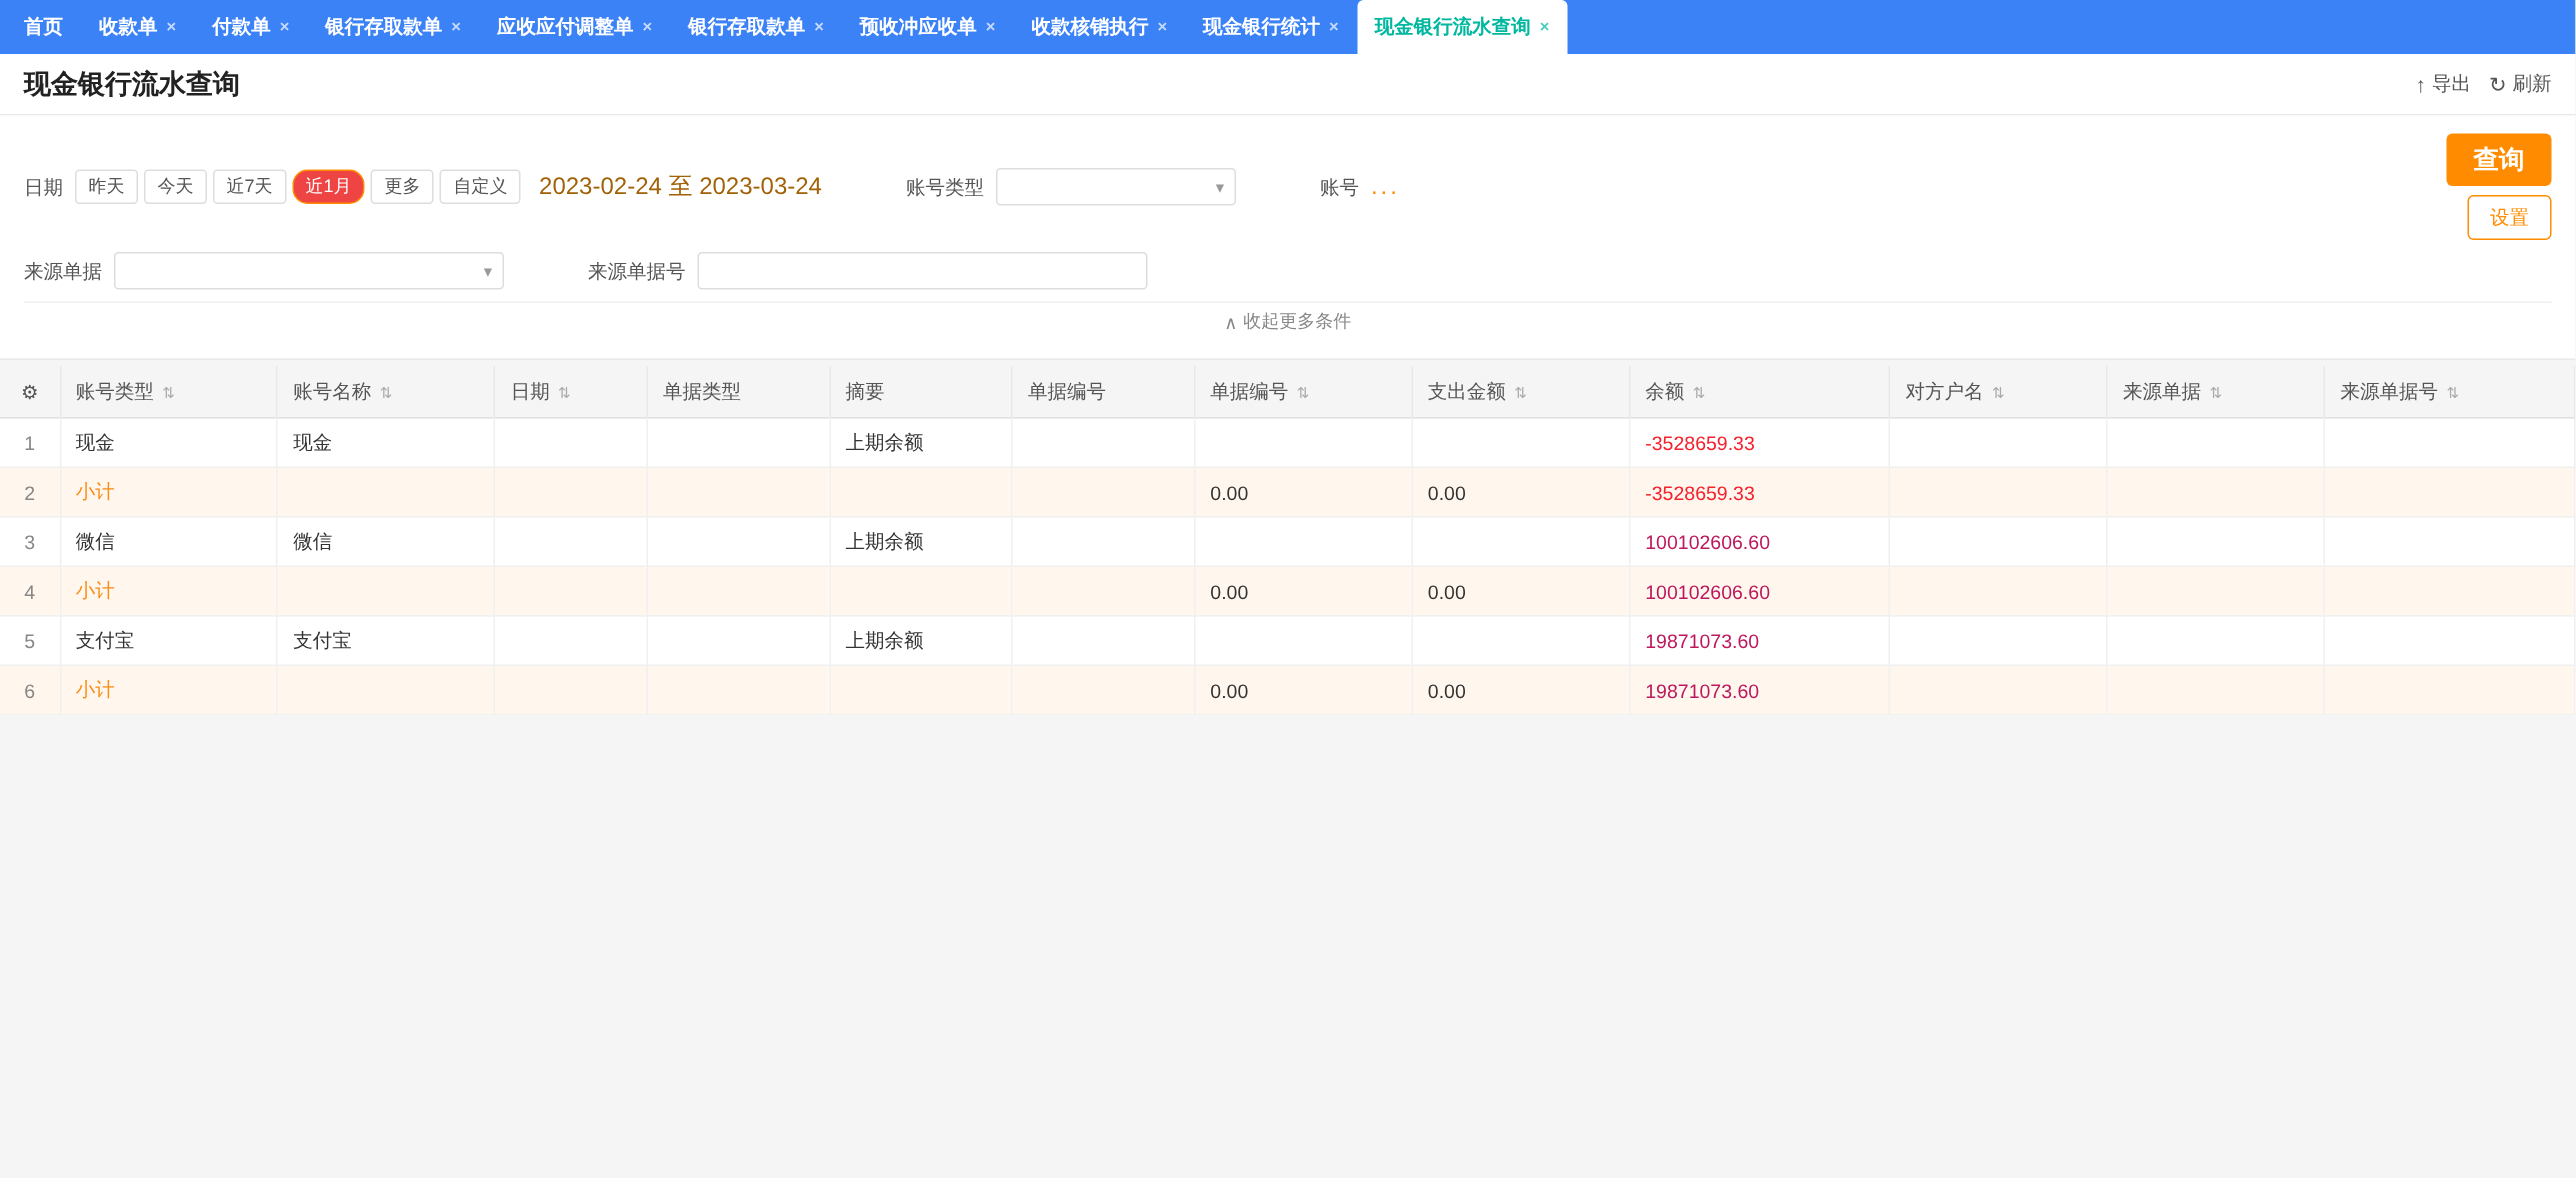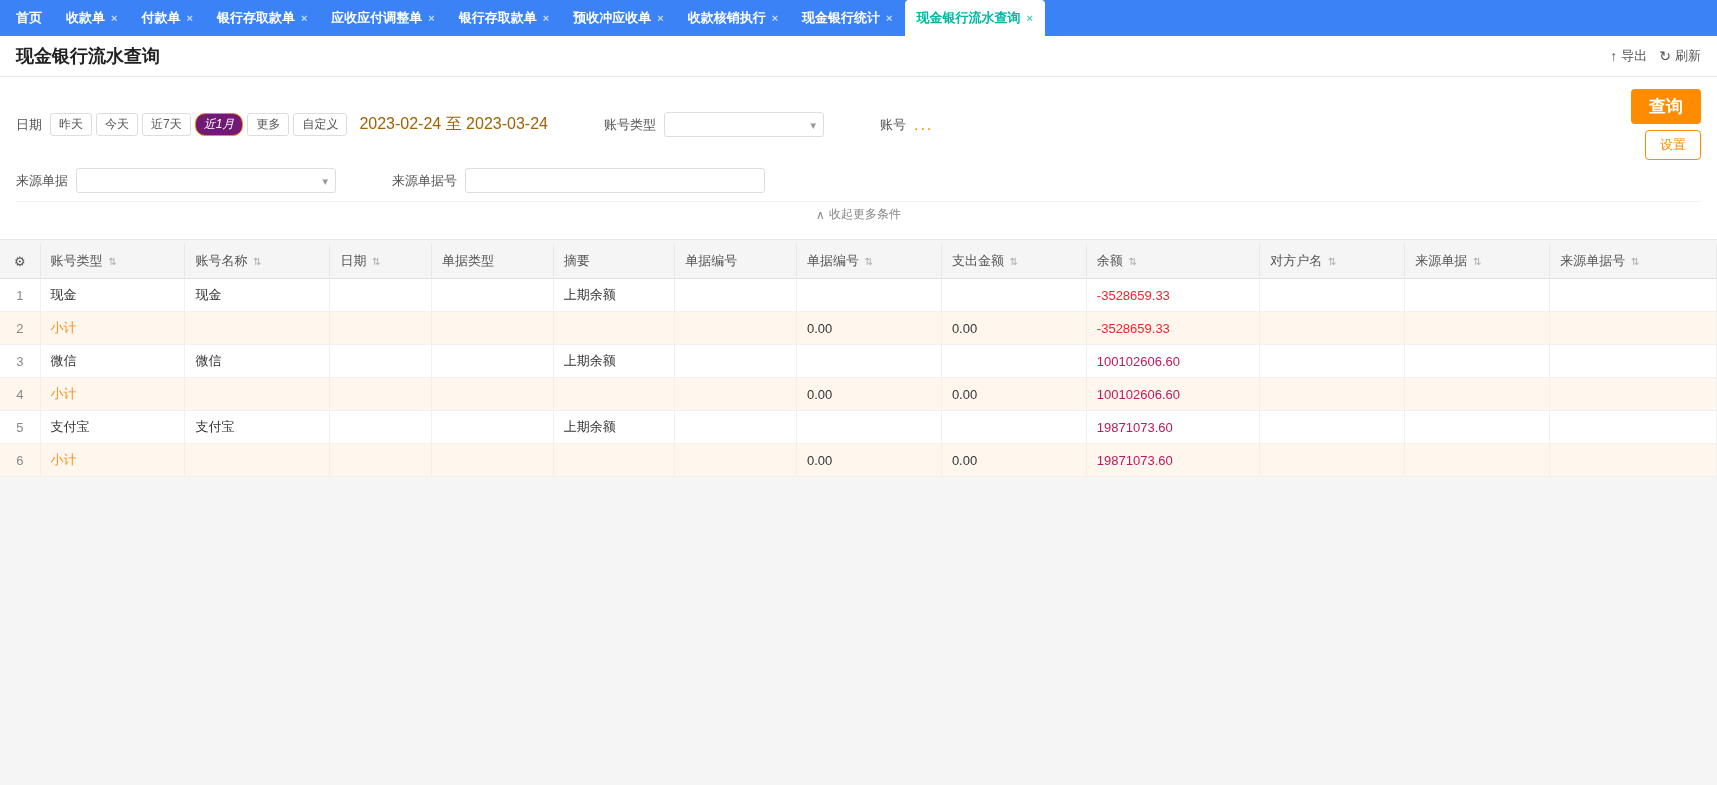--- a/index.html
+++ b/index.html
@@ -95,25 +95,24 @@
     .date-btn {
       padding: 2px 8px;
       border: 1px solid #ddd;
       border-radius: 3px;
       cursor: pointer;
       font-size: 12px;
       background: #fff;
       color: #555;
     }
     .date-btn.active {
-      background: #701a75;
+      background: #ef4444;
       color: #fff;
       border-color: #ff8c00;
       border-radius: 10px;
-      font-style: italic;
     }
     .date-range {
       font-size: 16px;
       color: #a16207;
       margin-left: 4px;
     }
     .filter-select {
       border: 1px solid #ddd;
       border-radius: 3px;
       padding: 4px 28px 4px 8px;

